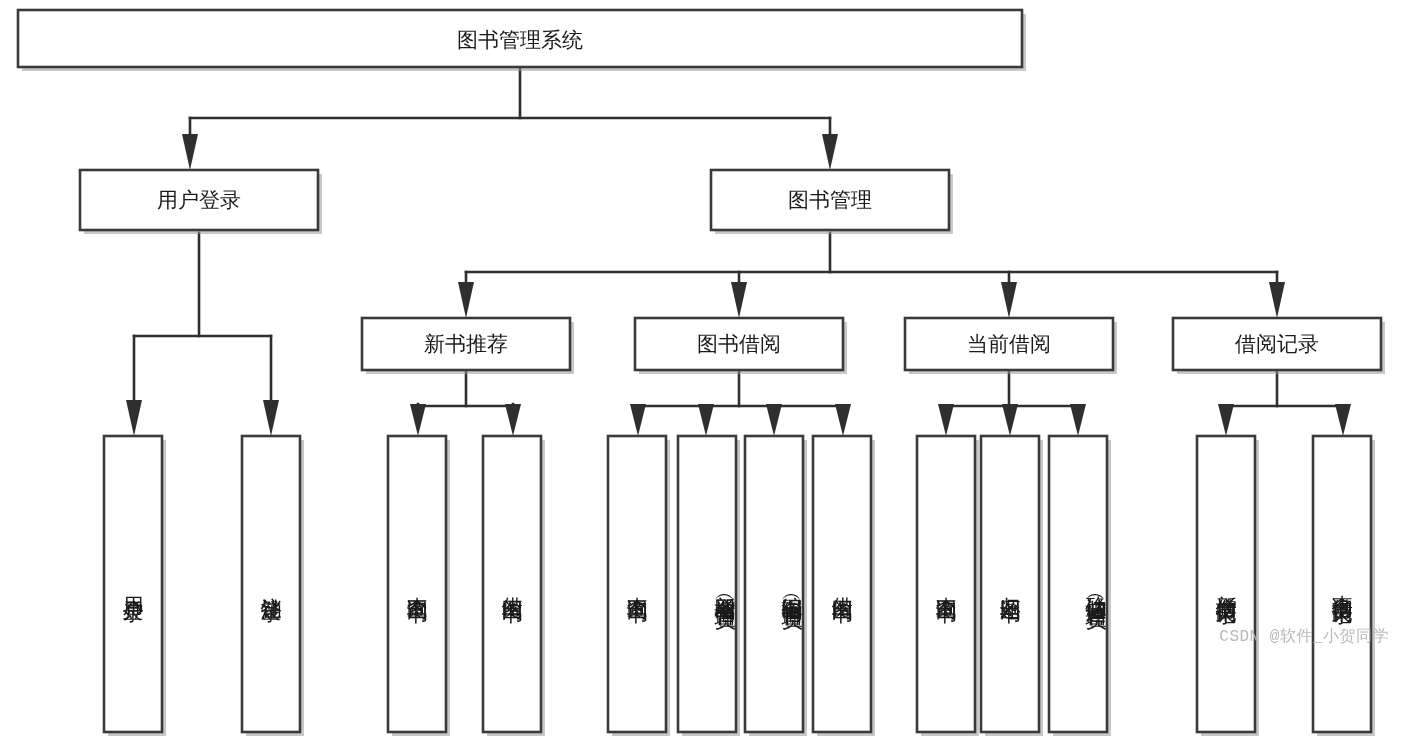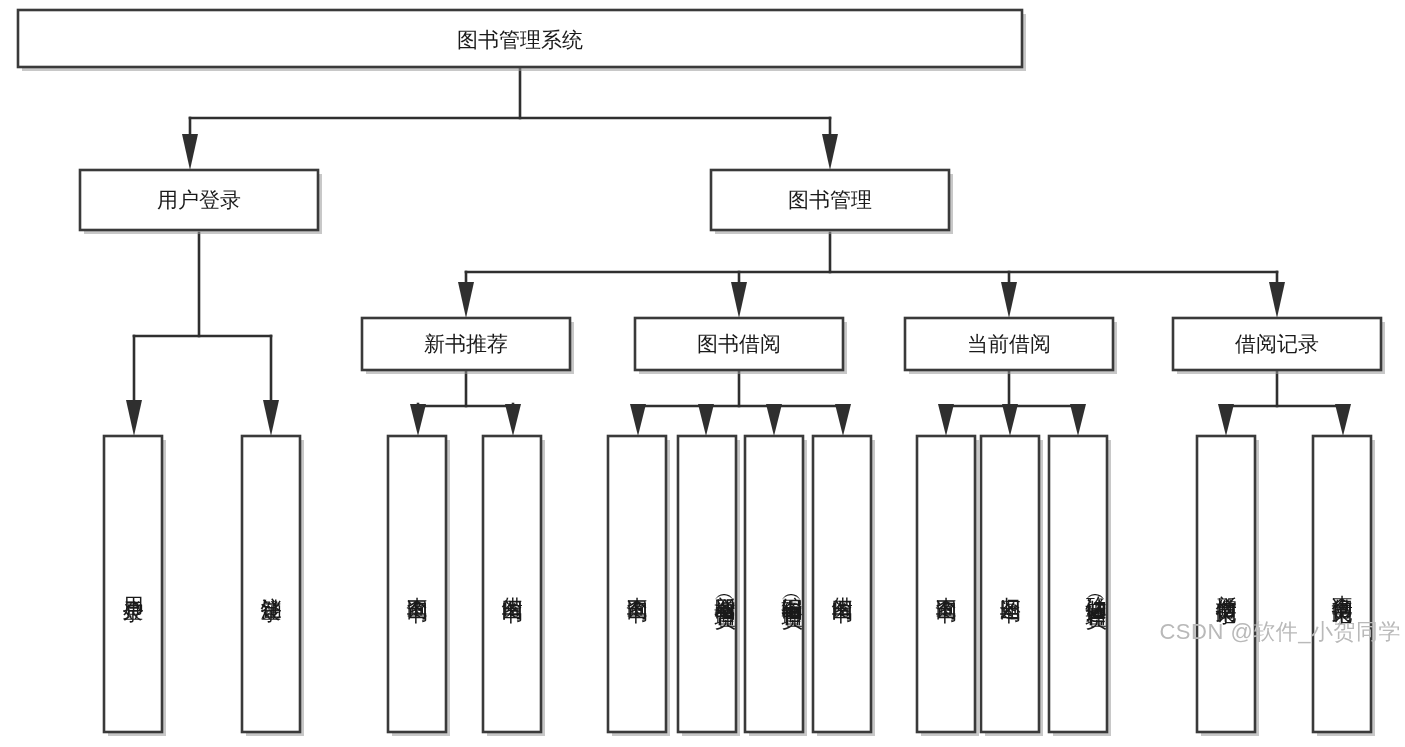--- a/index.html
+++ b/index.html
@@ -46,25 +46,25 @@
   }
   .node-label-h {
     fill: #1a1a1a;
     font-family: "DejaVu Sans", "Liberation Sans", sans-serif;
     font-size: 21px;
     text-anchor: middle;
     dominant-baseline: middle;
   }
   .watermark {
     position: absolute;
-    right: 4px;
+    right: 16px;
     bottom: 6px;
     color: #b9b9b9;
-    font-size: 22px;
-    font-family: Liberation Sans, sans-serif;
+    font-size: 16px;
+    font-family: Liberation Mono, monospace;
     letter-spacing: 0.5px;
     white-space: nowrap;
     user-select: none;
   }
   .vlabel {
     position: absolute;
     writing-mode: vertical-rl;
     text-orientation: upright;
     font-family: "DejaVu Sans", "Liberation Sans", sans-serif;
     font-size: 21px;

